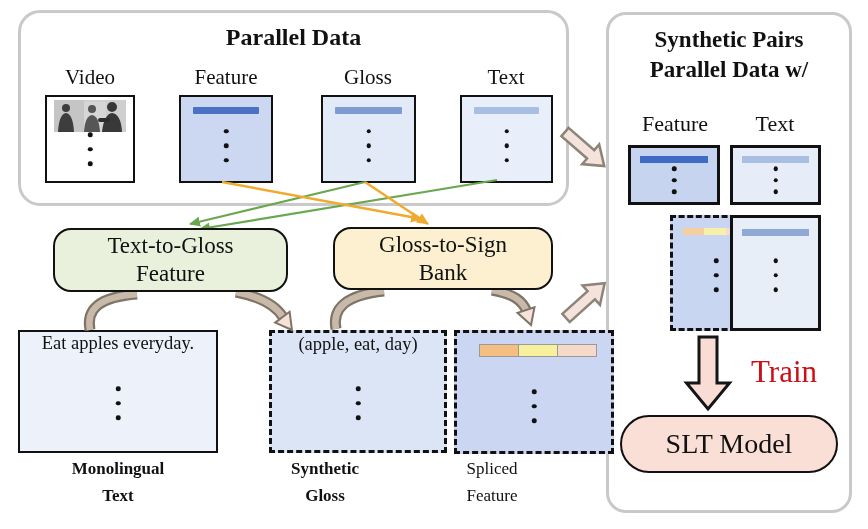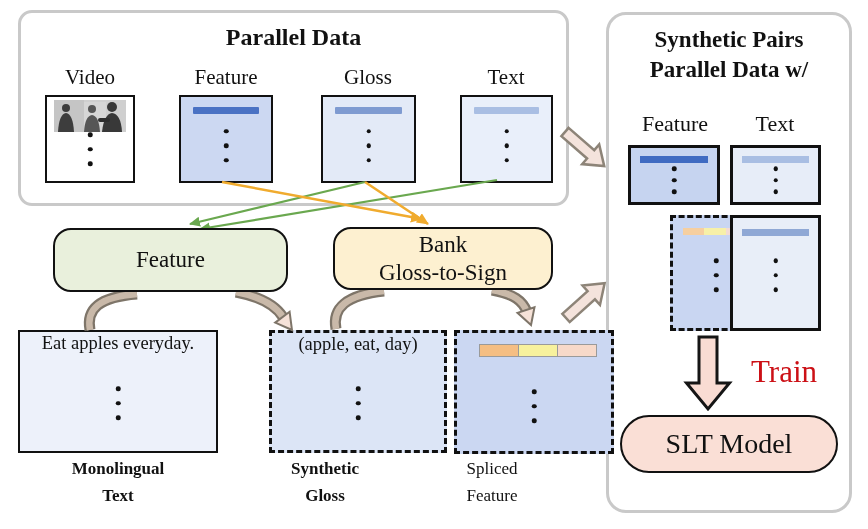--- a/index.html
+++ b/index.html
@@ -1,21 +1,21 @@
 <!DOCTYPE html>
 <html style="--panel-border: #c9c9c9; --feature-fill: #ccd8f2; --feature-bar: #4a72c4; --gloss-fill: #e3eaf7; --gloss-bar: #7f9bd1; --text-fill: #e9effa; --text-bar: #a9bee3; --r1f-fill: #c6d4f0; --r1f-bar: #3f6bc2; --r1t-fill: #e7edf8; --r1t-bar: #a9bee3; --r2f-fill: #c9d6f2; --r2t-fill: #e8eef8; --r2t-bar: #8fa8d5; --module-green-fill: #e9f0dc; --module-orange-fill: #fdf0d0; --mono-fill: #edf1fa; --synthetic-fill: #dce5f6; --spliced-fill: #cbd7f2; --spliced-bar-1: #f5be83; --spliced-bar-2: #f7f19d; --spliced-bar-3: #f7d9c9; --spliced-pale-1: #f6cfa0; --spliced-pale-2: #f7f0a8; --spliced-pale-3: #f3dbd3; --green-arrow: #6aa84f; --yellow-arrow: #f0ab2e; --band-outer: #7e7569; --band-inner: #c9b9a9; --band-head-fill: #f6e2d8; --block-arrow-fill: #f4e3dc; --block-arrow-stroke: #8d8478; --train-red: #cc1016; --train-arrow-fill: #f9dcd3; --slt-fill: #fadfd6;"><head>
 <meta charset="utf-8">
 <style>
   html,body{margin:0;padding:0;background:#ffffff;}
   .stage{
     position:relative;width:868px;height:529px;background:#fff;overflow:hidden;
     font-family:"Liberation Serif","DejaVu Serif",serif;color:#111;
   }
   
-  .panel{position:absolute;background:#fff;border:3.5px solid var(--panel-border,#c9c9c9);border-radius:14px;}
+  .panel{position:absolute;background:#fff;border:3.5px solid var(--panel-border,#c9c9c9);border-radius:22px;}
   .left-panel{left:18px;top:10px;width:545px;height:190px;}
   .right-panel{left:606px;top:12px;width:240px;height:495px;border-radius:20px;}
   .panel-title{position:absolute;left:0;right:0;text-align:center;font-weight:bold;}
   .left-panel .panel-title{top:11px;font-size:24px;}
   .right-panel .panel-title{top:10px;font-size:23px;line-height:30px;}
   .col-label{position:absolute;font-size:21px;transform:translateX(-50%);white-space:nowrap;}
   .left-panel .col-label{top:52px;}
   .right-panel .col-label{top:96px;font-size:22px;}
   
   .databox{position:absolute;border:2.5px solid #111;box-sizing:border-box;}
@@ -256,25 +256,26 @@
       <polygon class="block-arrow" points="0,-5.5 34,-5.5 34,-13 52,0 34,13 34,5.5 0,5.5"></polygon>
     </g>
     <g transform="translate(566,318) rotate(-42)">
       <polygon class="block-arrow" points="0,-5.5 34,-5.5 34,-13 52,0 34,13 34,5.5 0,5.5"></polygon>
     </g>
 
     <polygon class="train-arrow" points="699,337 717,337 717,383 729.5,383 708,409 686.5,383 699,383"></polygon>
   </svg>
 
   <div class="module module-green">
+    <div>Text-to-Gloss</div>
     <div>Feature</div>
   </div>
   <div class="module module-orange">
+    <div>Gloss-to-Sign</div>
     <div>Bank</div>
-    <div>Gloss-to-Sign</div>
   </div>
 
   <div class="caption bold cap-mono">
     <div>Monolingual</div>
     <div>Text</div>
   </div>
   <div class="caption cap-syn">
     <div>Synthetic</div>
     <div>Gloss</div>
   </div>

